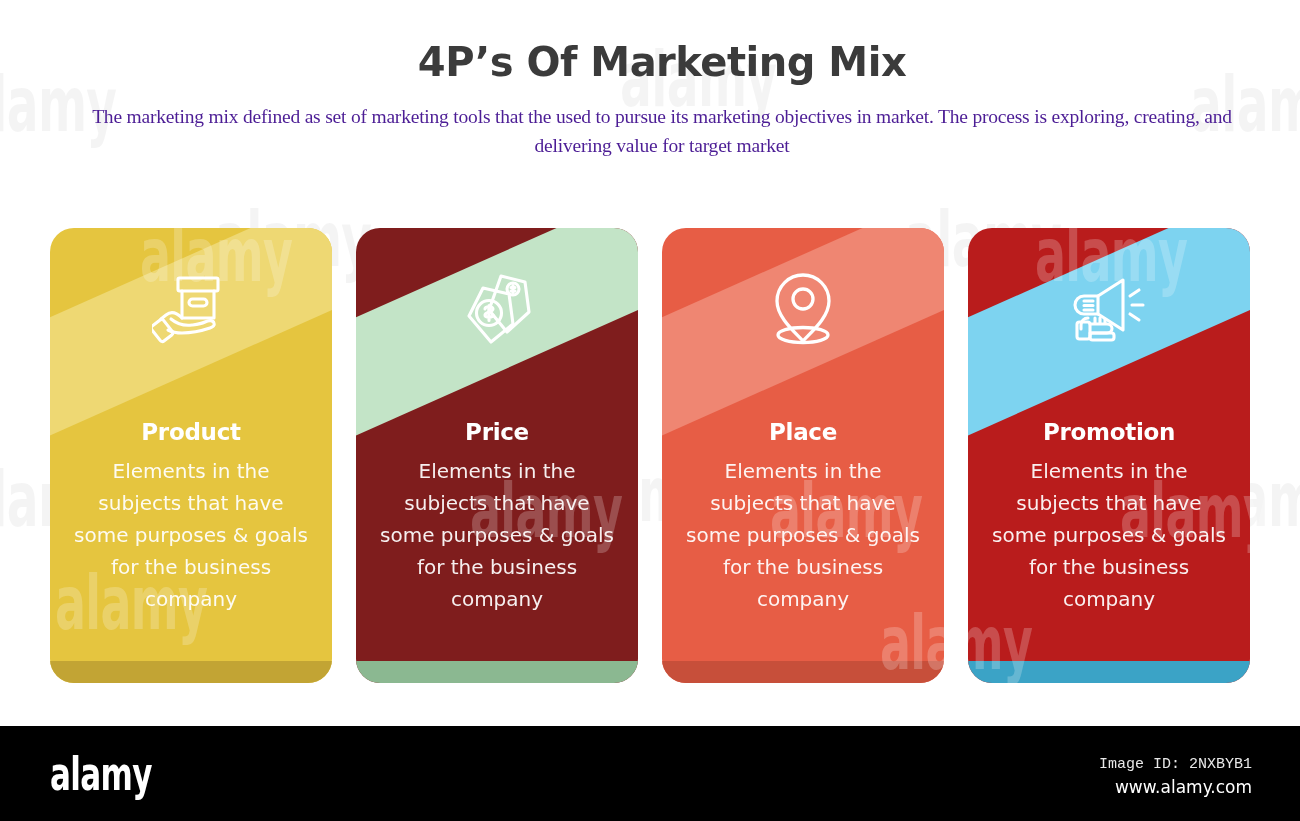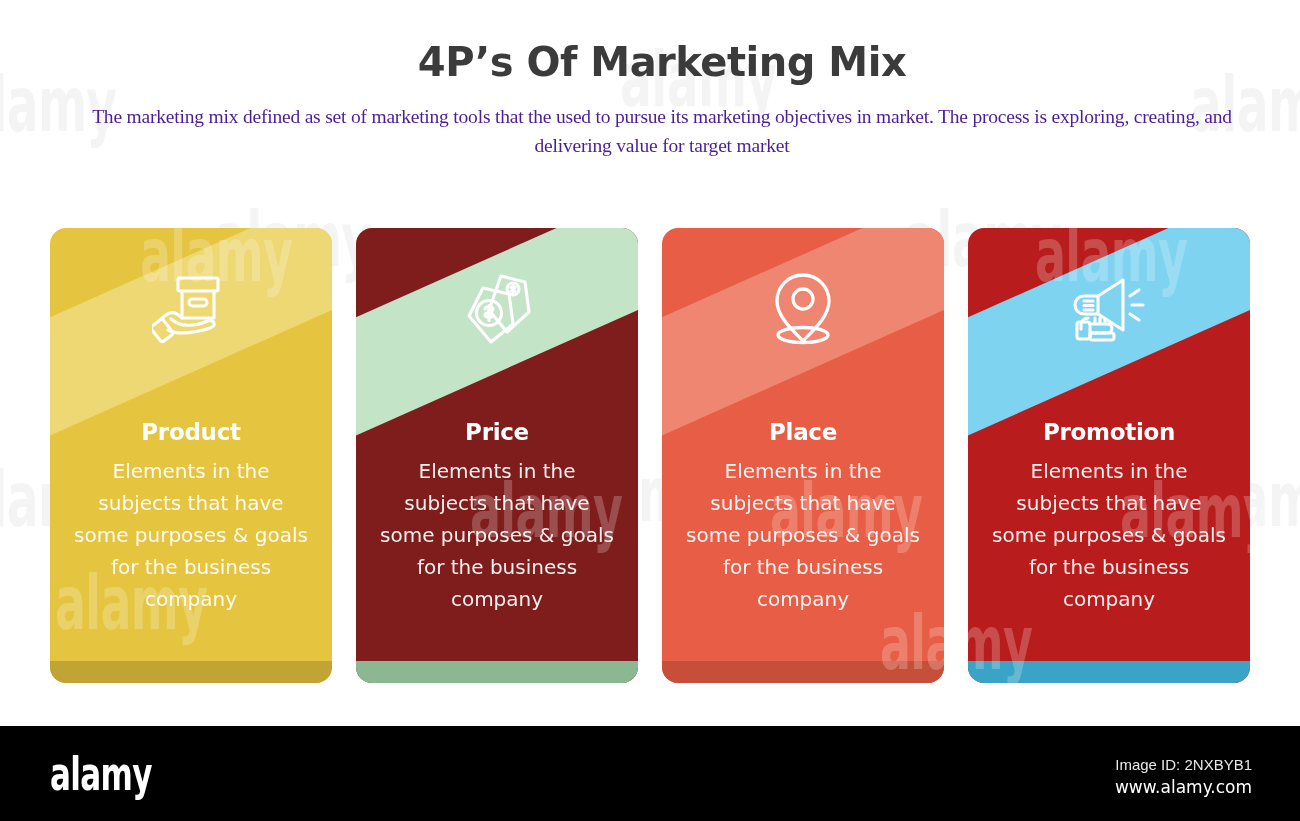--- a/index.html
+++ b/index.html
@@ -94,21 +94,21 @@
     width: 1200px;
     height: 455px;
     display: flex;
     justify-content: space-between;
     z-index: 2;
   }
   .card {
     position: relative;
     width: 282px;
     height: 455px;
-    border-radius: 16px;
+    border-radius: 24px;
     overflow: hidden;
     display: flex;
     flex-direction: column;
     align-items: center;
   }
   
   .band {
     position: absolute;
     left: -80px;
     top: 130px;
@@ -193,21 +193,21 @@
     transform-origin: left top;
     line-height: 1;
   }
   .footer-right {
     position: absolute;
     right: 48px;
     top: 28px;
     text-align: right;
   }
   .image-id {
-    font-family: Liberation Sans, sans-serif;
+    font-family: Liberation Mono, monospace;
     font-size: 15px;
     font-weight: 400;
     color: #e8e8e8;
     line-height: 1.45;
     margin: 0;
   }
   .site-url {
     font-family: "DejaVu Sans", sans-serif;
     font-size: 17px;
     font-weight: 400;

